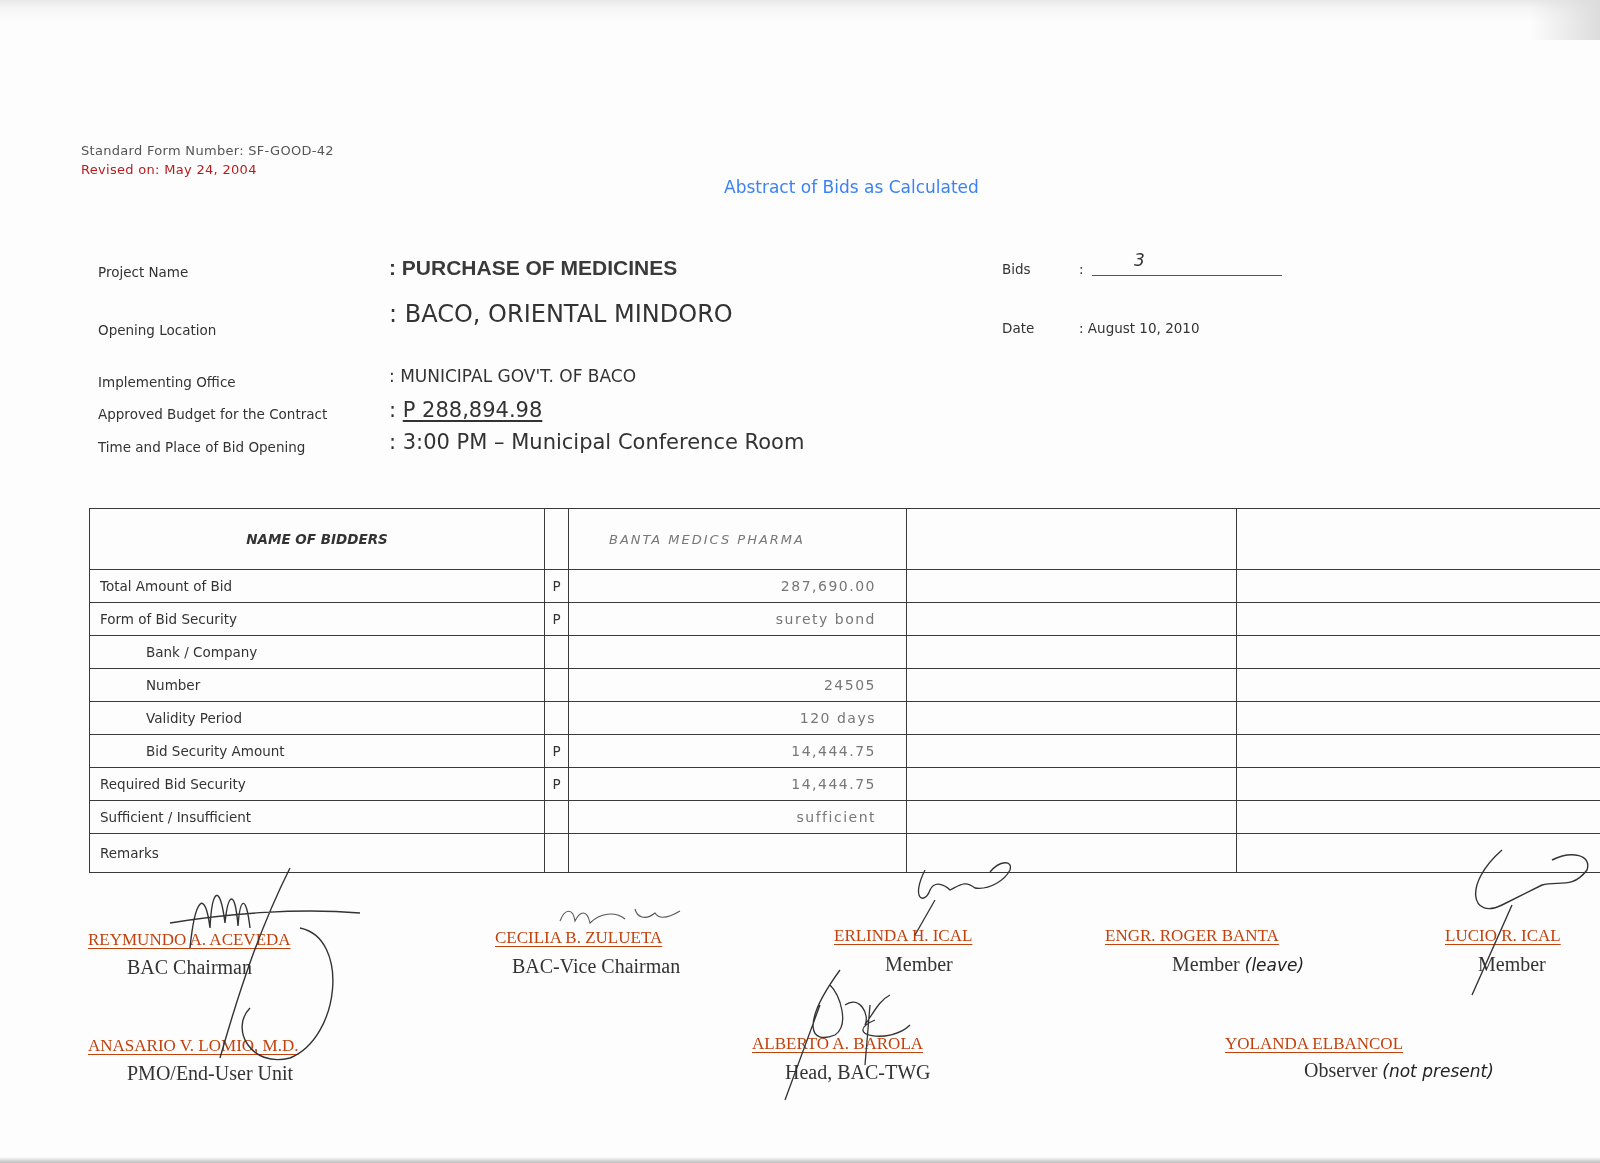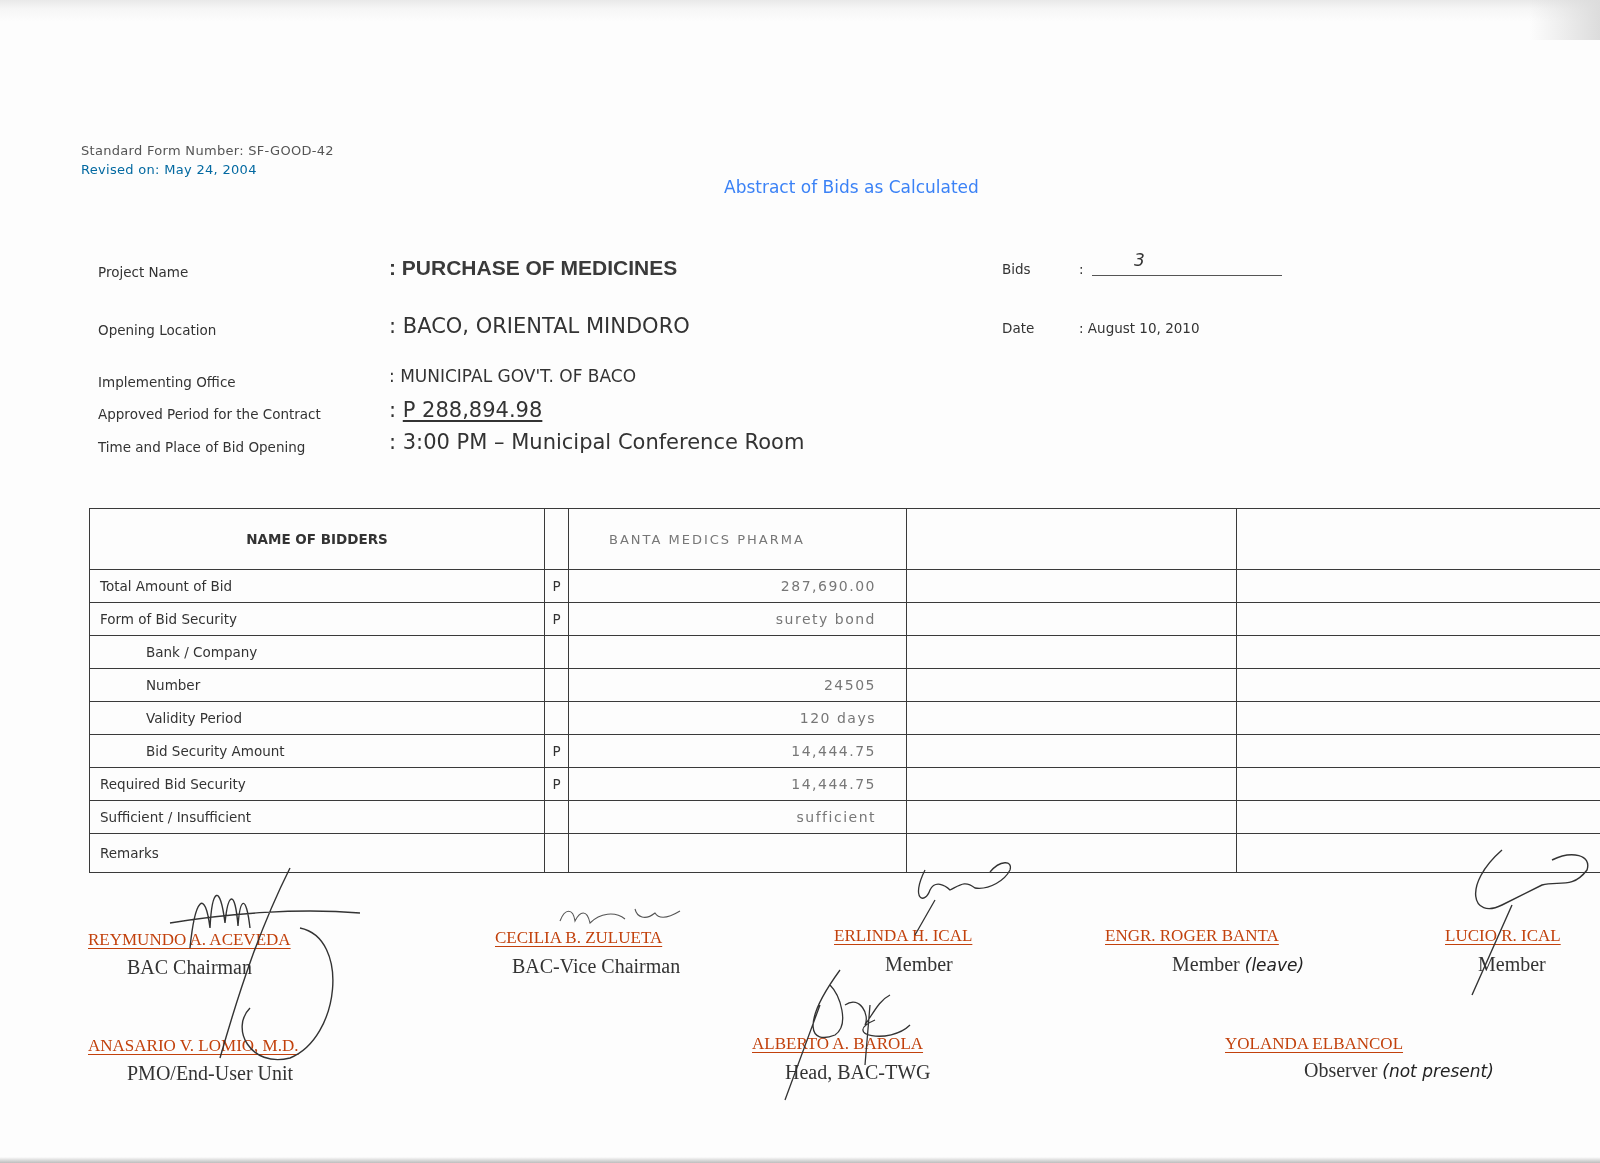--- a/index.html
+++ b/index.html
@@ -16,39 +16,39 @@
     position:absolute; right:0; top:0; width:70px; height:40px;
     background:linear-gradient(90deg,rgba(253,253,253,0) 0%,#dcdcdc 100%);
   }
   .scan-bottom {
     position:absolute; left:0; bottom:0; width:1600px; height:6px;
     background:linear-gradient(180deg,#fdfdfd 0%,#bdbdbd 100%);
   }
   .abs { position:absolute; white-space:nowrap; }
 
   .form-no { left:81px; top:143px; font-size:13px; color:#555; letter-spacing:0.3px; }
-  .revised { left:81px; top:162px; font-size:13px; color:#0369a1; letter-spacing:0.3px; }
+  .revised { left:81px; top:162px; font-size:13px; color:#b91c1c; letter-spacing:0.3px; }
   .doc-title { left:724px; top:177px; font-size:17px; font-weight:normal; color:#3b82f6; }
 
   .lbl { font-size:13.5px; color:#333; }
   .val { color:#333; }
 
   .sheet-line { position:absolute; left:1092px; top:275px; width:190px; border-top:1px solid #555; }
   .hand { font-family:"DejaVu Sans", sans-serif; color:#666; font-weight:300; letter-spacing:1px; }
 
   table.bids {
     position:absolute; left:89px; top:508px;
     border-collapse:collapse; table-layout:fixed;
     width:1540px;
   }
   table.bids td {
     border:1.3px solid #3a3a3a; padding:0; height:32px;
     font-size:13.5px; color:#333; overflow:hidden;
   }
-  table.bids tr.hdr td { height:60px; }
+  table.bids tr.hdr td { height:60px;font-style:italic; }
   table.bids tr.last td { height:38px; }
   .c-label { padding-left:10px !important; }
   .c-indent { padding-left:56px !important; }
   .c-peso { text-align:center; font-size:12px; }
   .c-val { text-align:right; padding-right:30px !important; color:#777 !important; font-size:14px !important; letter-spacing:1.5px; }
   .hdr-title { text-align:center; font-weight:bold; font-size:14px; color:#333; }
   .bidder-name { padding-left:40px !important; color:#777 !important; letter-spacing:2px; font-size:13px !important; }
 
   .sig-name {
     position:absolute; font-family:"Liberation Serif", serif; font-size:17px; color:#c2410c;
@@ -72,26 +72,26 @@
 <div class="scan-bottom"></div>
 
 <div class="abs form-no">Standard Form Number: SF-GOOD-42</div>
 <div class="abs revised">Revised on: May 24, 2004</div>
 <div class="abs doc-title">Abstract of Bids as Calculated</div>
 
 <div class="abs lbl" style="left:98px;top:264px;">Project Name</div>
 <div class="abs val" style="left:389px;top:256px;font-size:21px;font-family:'Liberation Sans',sans-serif;font-weight:bold;color:#3a3a3a;">: PURCHASE OF MEDICINES</div>
 
 <div class="abs lbl" style="left:98px;top:322px;">Opening Location</div>
-<div class="abs val" style="left:389px;top:314px;font-size:21px;">: BACO, ORIENTAL MINDORO</div>
+<div class="abs val" style="left:389px;top:300px;font-size:24px;">: BACO, ORIENTAL MINDORO</div>
 
 <div class="abs lbl" style="left:98px;top:374px;">Implementing Office</div>
 <div class="abs val" style="left:389px;top:366px;font-size:17px;">: MUNICIPAL GOV'T. OF BACO</div>
 
-<div class="abs lbl" style="left:98px;top:406px;">Approved Period for the Contract</div>
+<div class="abs lbl" style="left:98px;top:406px;">Approved Budget for the Contract</div>
 <div class="abs val" style="left:389px;top:398px;font-size:21px;"><span>: </span><span style="text-decoration:underline;text-underline-offset:3px;">P 288,894.98</span></div>
 
 <div class="abs lbl" style="left:98px;top:439px;">Time and Place of Bid Opening</div>
 <div class="abs val" style="left:389px;top:430px;font-size:21px;">: 3:00 PM – Municipal Conference Room</div>
 
 <div class="abs lbl" style="left:1002px;top:261px;">Bids</div>
 <div class="abs lbl" style="left:1079px;top:261px;">:</div>
 <div class="sheet-line"></div>
 <div class="abs hand" style="left:1134px;top:250px;font-size:17px;font-style:italic;color:#333;">3</div>
 

